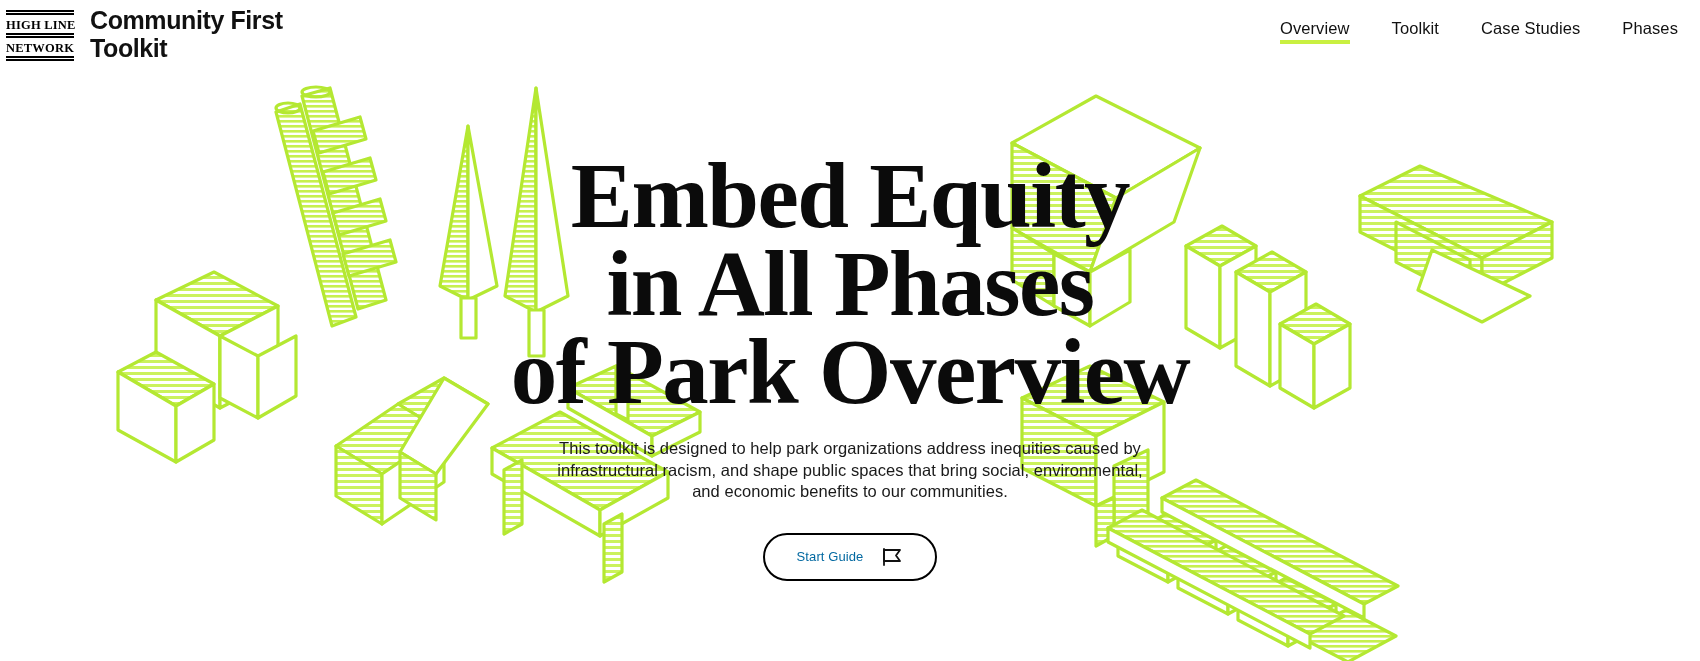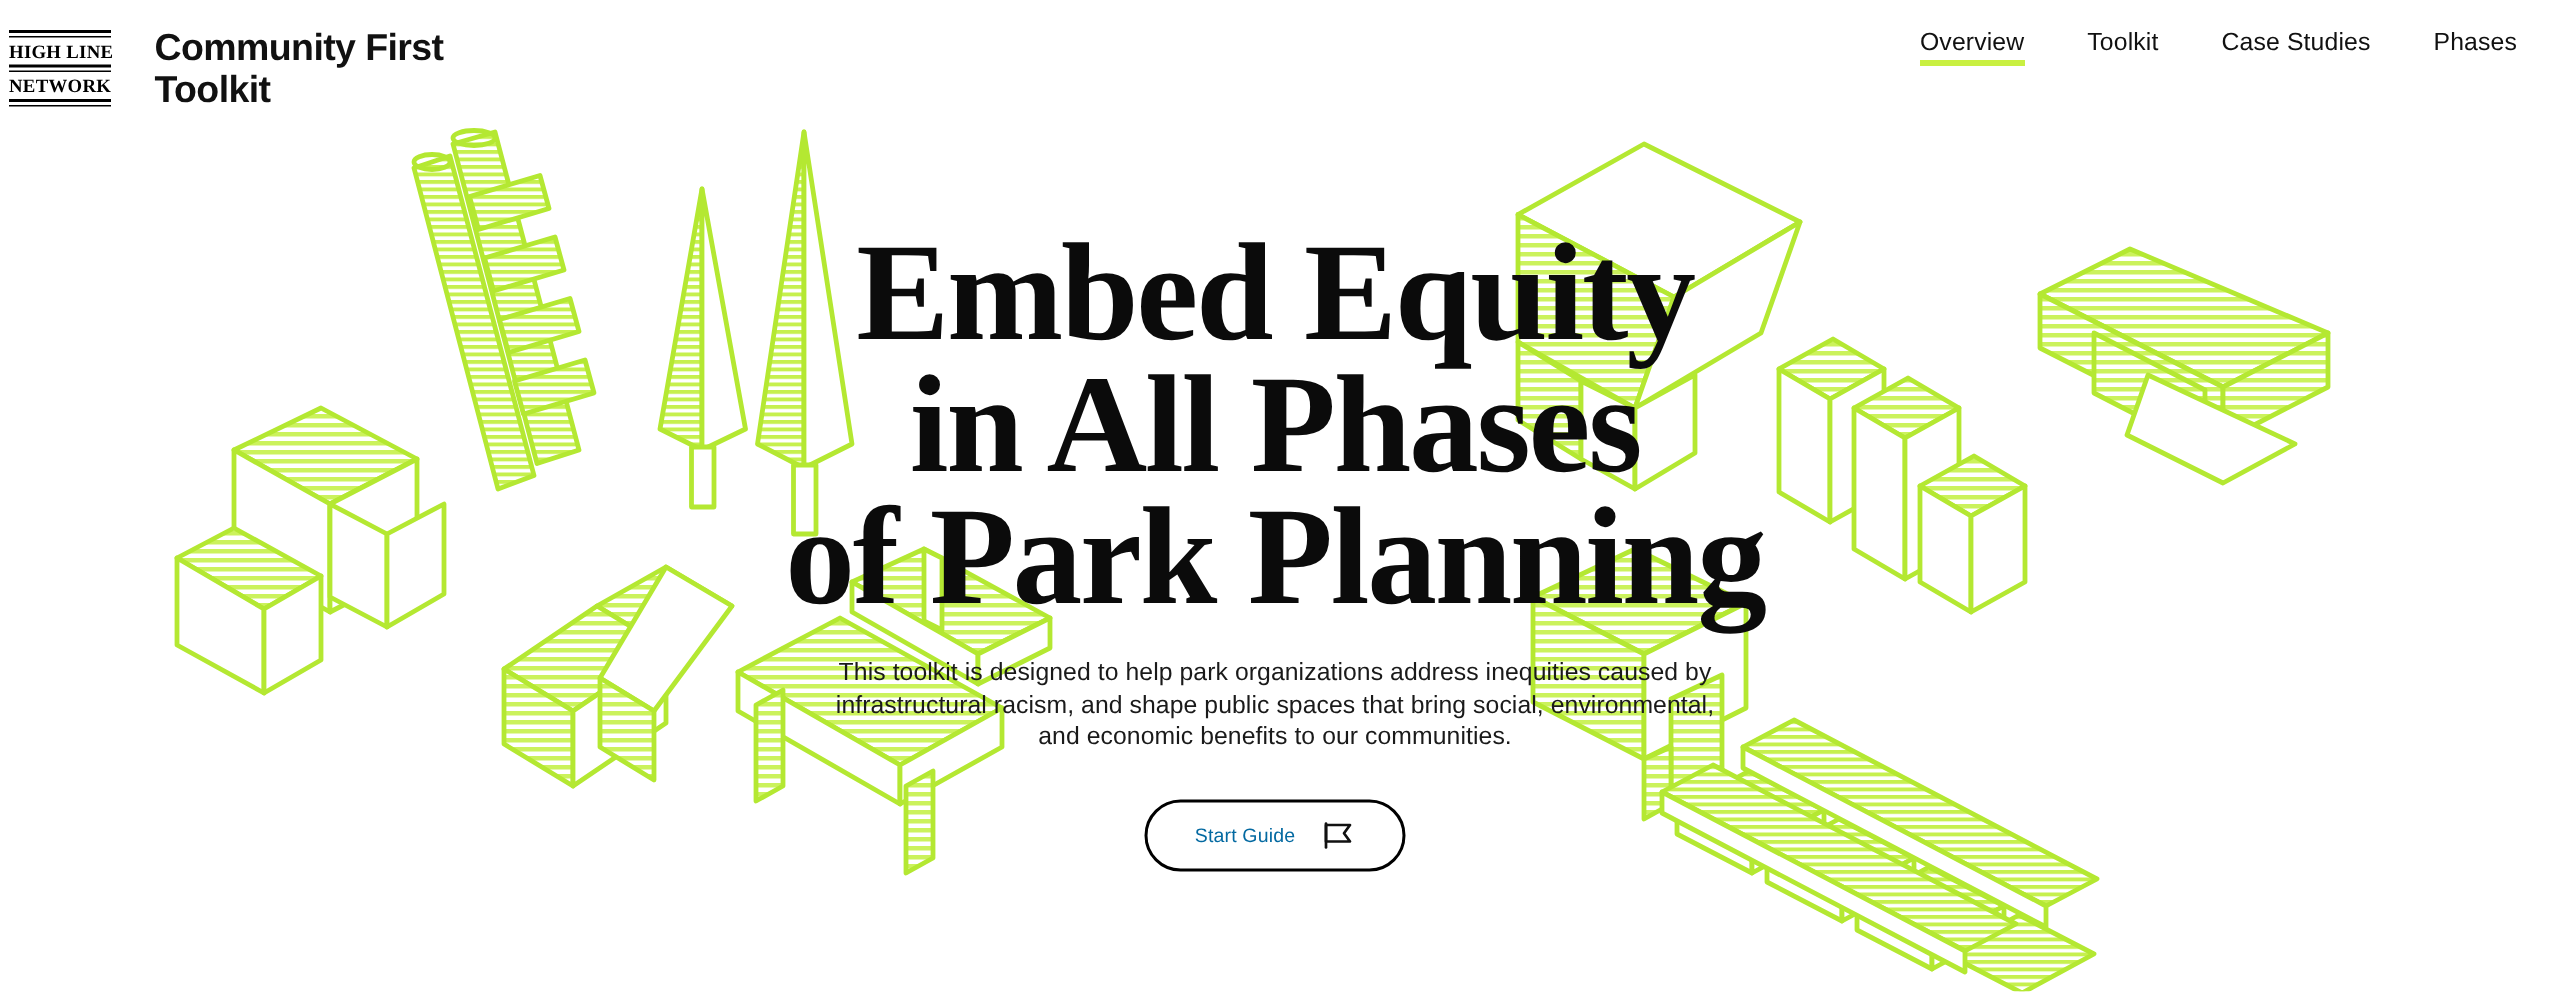--- a/index.html
+++ b/index.html
@@ -28,24 +28,23 @@
     width: 1700px;
     height: 62px;
     display: flex;
     align-items: flex-start;
     z-index: 40;
     background: transparent;
   }
 
   #brand {
     display: flex;
-    align-items: flex-start;
+    align-items: center;
     padding-left: 6px;
-    padding-top: 18px;
-    gap: 13px;
+    padding-top: 6px;
   }
 
   #logo-mark {
     width: 68px;
     flex: 0 0 68px;
     padding-top: 2px;
   }
   #logo-mark .rule {
     display: block;
     width: 100%;
@@ -347,21 +346,21 @@
     </nav>
 
   </header>
 
   <section id="hero">
     <div id="hero-content">
 
       <h1 id="headline">
         <span class="hl-line">Embed Equity</span>
         <span class="hl-line">in All Phases</span>
-        <span class="hl-line">of Park Planning</span>
+        <span class="hl-line">of Park Overview</span>
       </h1>
 
       <p id="subhead">This toolkit is designed to help park organizations address inequities caused by infrastructural racism, and shape public spaces that bring social, environmental, and economic benefits to our communities.</p>
 
       <div id="cta-wrap">
         <button id="cta-button">
           <span id="cta-label">Start Guide</span>
           <span id="cta-icon">
             <svg width="22" height="20" viewBox="0 0 22 20" xmlns="http://www.w3.org/2000/svg">
               <path d="M3 2 L3 18" stroke="#111" stroke-width="1.8" fill="none" stroke-linecap="round"></path>

